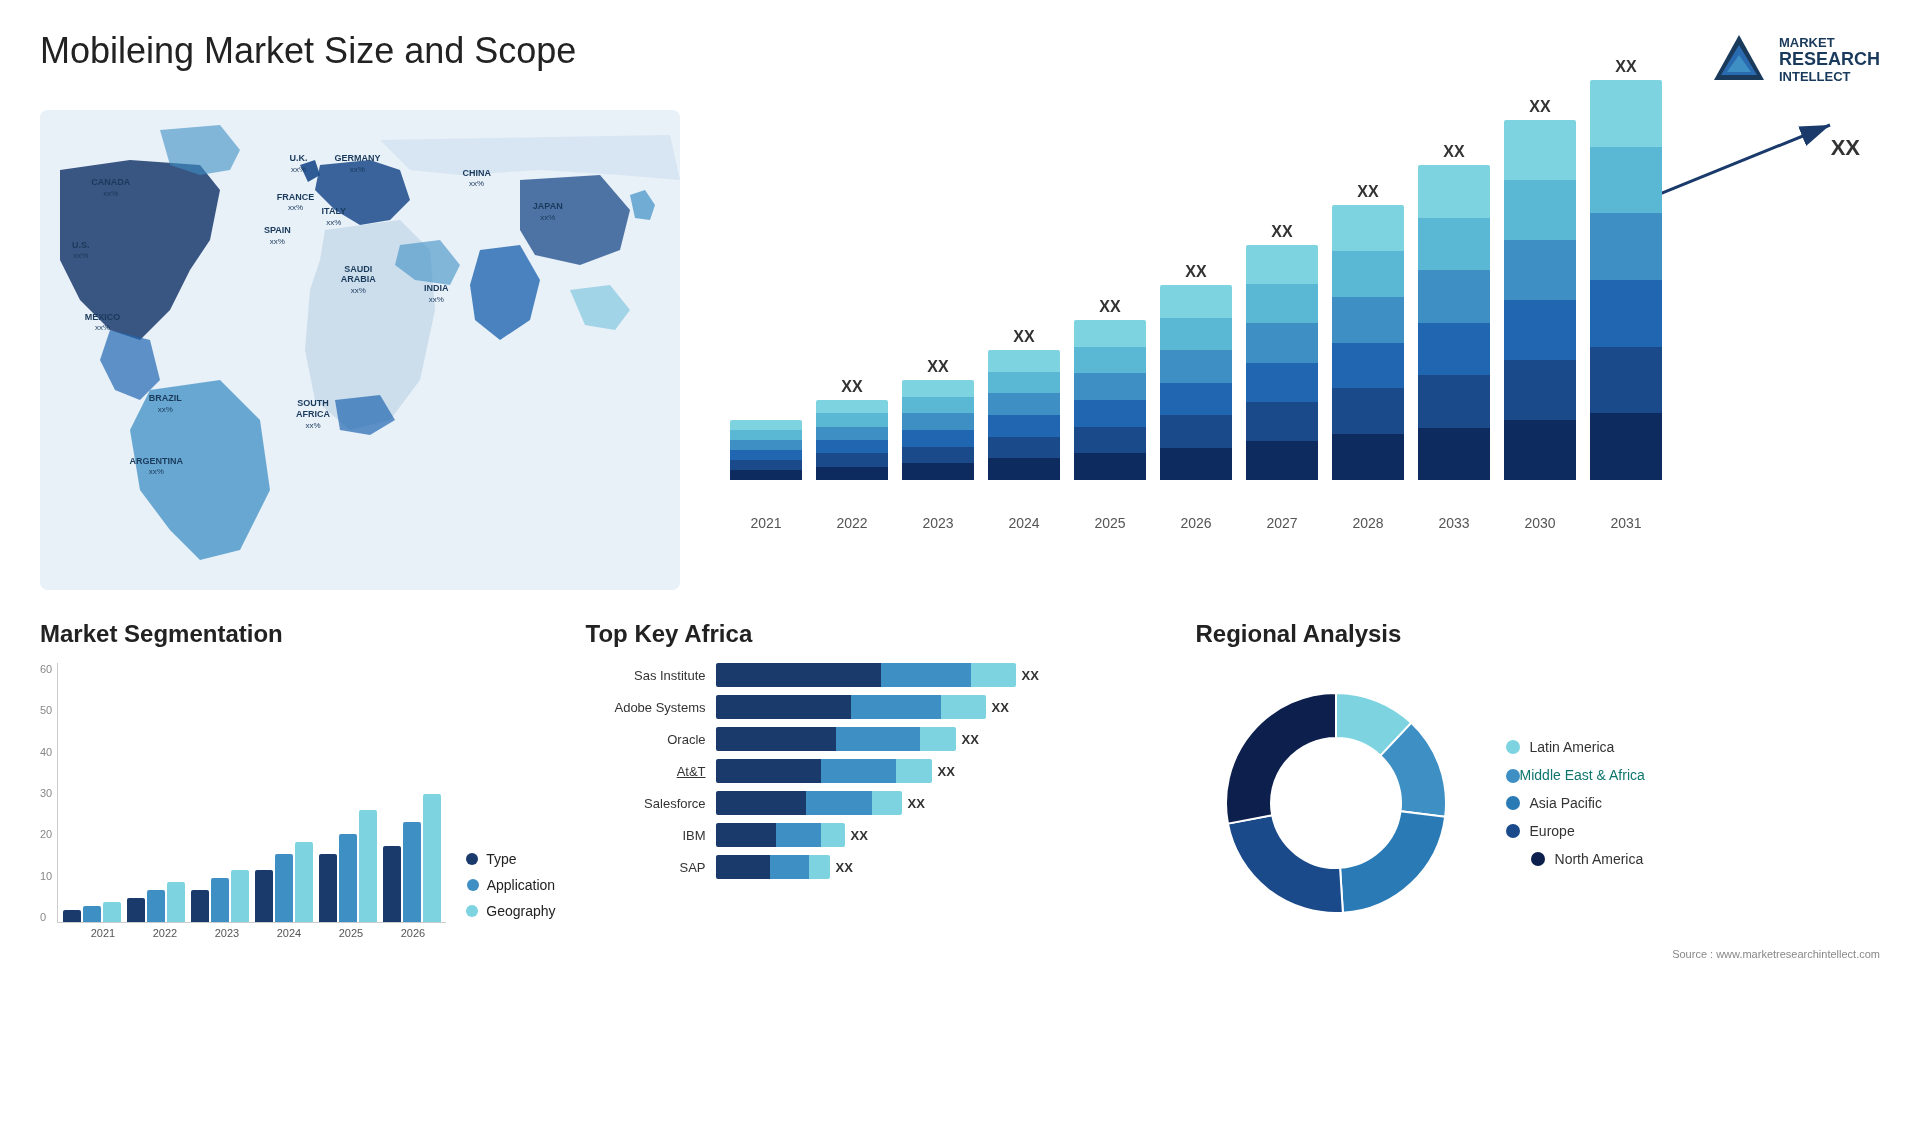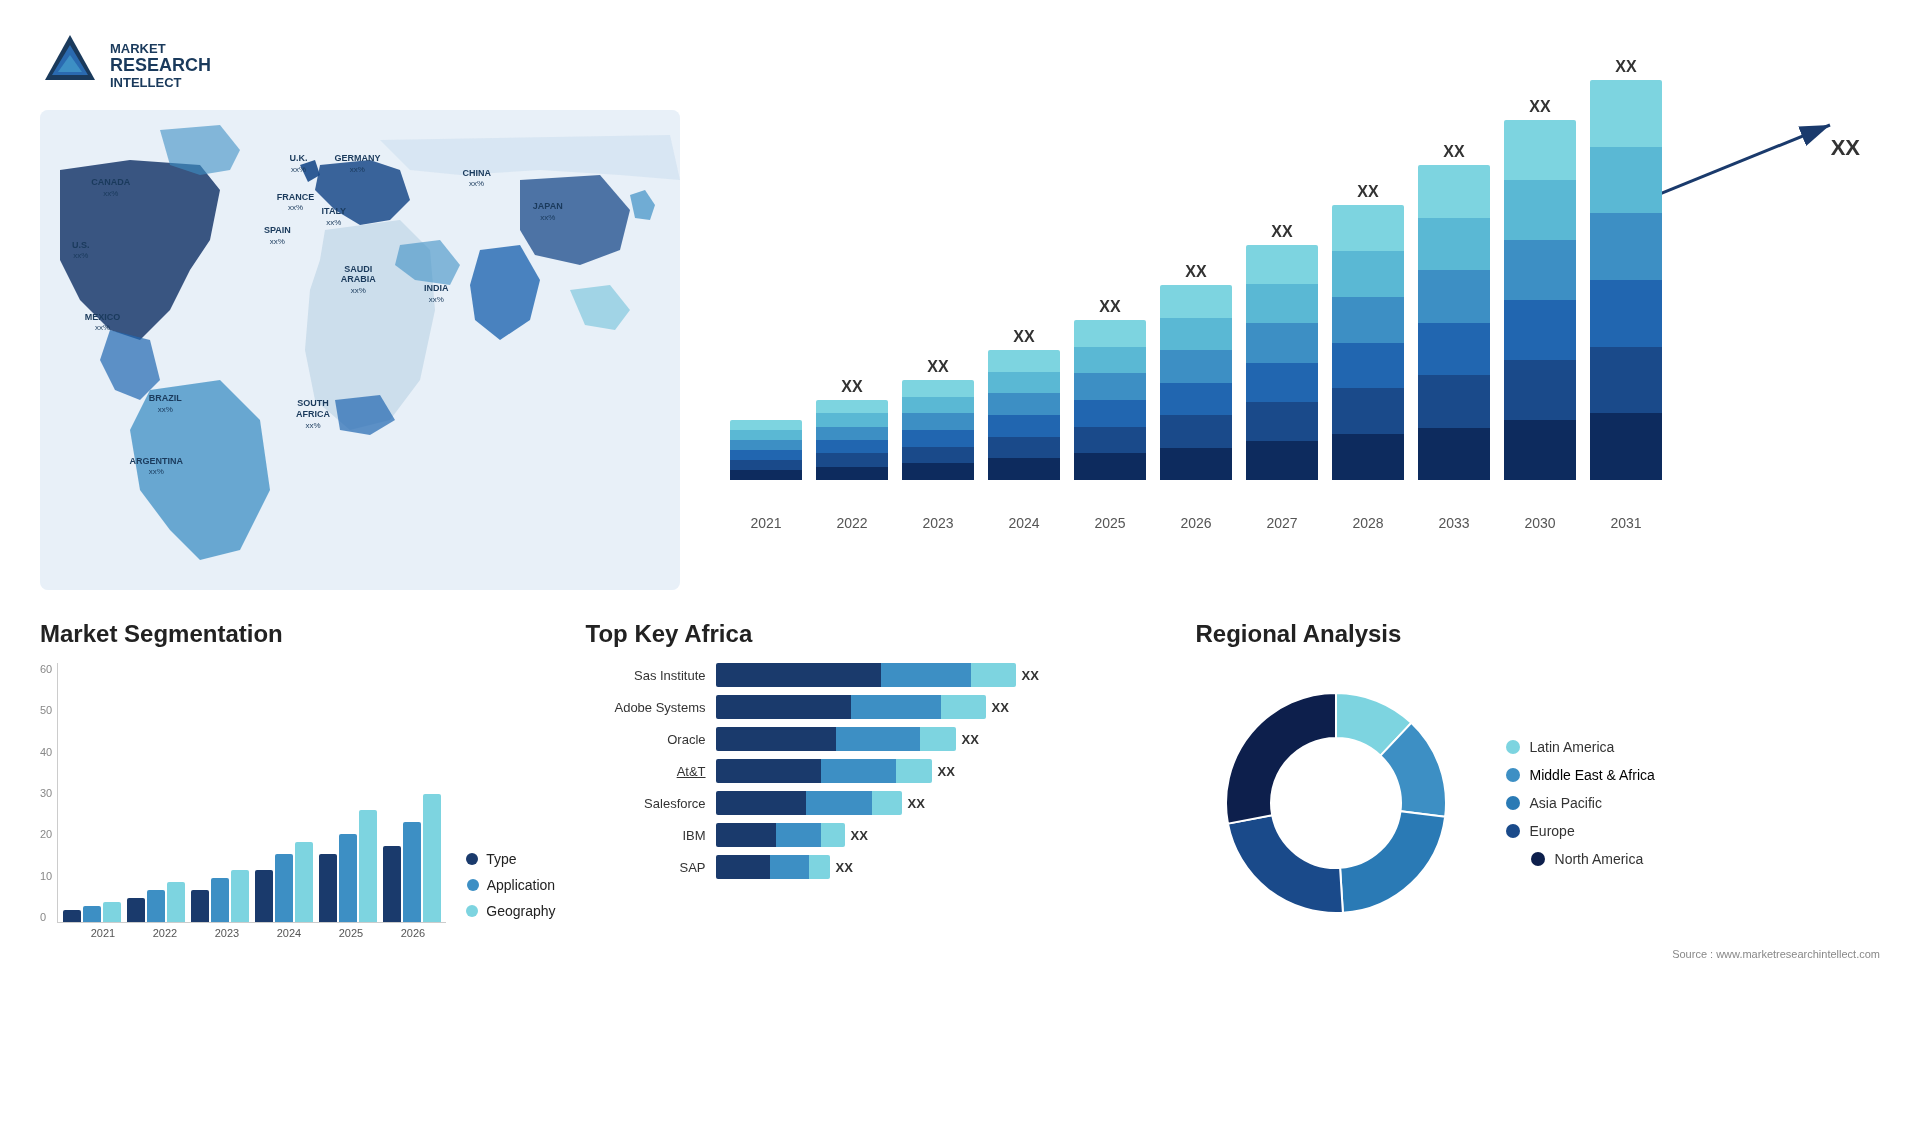--- a/index.html
+++ b/index.html
@@ -19,21 +19,21 @@
       align-items: flex-start;
       margin-bottom: 20px;
     }
     .page-title {
       font-size: 36px;
       font-weight: 400;
       color: #222;
     }
     .logo {
       display: flex;
-      align-items: flex-end;
+      align-items: center;
       gap: 10px;
     }
     .logo-icon {
       width: 60px;
       height: 60px;
     }
     .logo-text {
       display: flex;
       flex-direction: column;
       line-height: 1.1;
@@ -154,20 +154,21 @@
     }
     .map-label .sub {
       font-weight: 400;
       font-size: 8px;
     }
   </style>
 </head>
 <body>
 
 <div class="header">
+  <h1 class="page-title">Mobileing Market Size and Scope</h1>
   <div class="logo">
     <svg class="logo-icon" viewBox="0 0 60 60">
       <polygon points="30,5 55,50 5,50" fill="#1a3a5c"></polygon>
       <polygon points="30,15 48,45 12,45" fill="#2a6ab0"></polygon>
       <polygon points="30,25 42,42 18,42" fill="#3d8fc4"></polygon>
     </svg>
     <div class="logo-text">
       <span>MARKET</span>
       <span>RESEARCH</span>
       <span>INTELLECT</span>
@@ -556,21 +557,21 @@
             <path d="M 249.1326171445926 153.78665569207345 A 110 110 0 0 1 146.90695714822448 249.78294012710987 L 144.0813837694054 204.87173734783767 A 65 65 0 0 0 204.48745558544107 148.14666018167978 Z" fill="#2a7ab5" stroke="#fff" stroke-width="2"></path>
             <path d="M 146.90695714822448 249.78294012710987 A 110 110 0 0 1 31.948402419844243 160.6119446044297 L 76.15132870263523 152.1797854480721 A 65 65 0 0 0 144.0813837694054 204.87173734783767 Z" fill="#1a4a8a" stroke="#fff" stroke-width="2"></path>
             <path d="M 31.948402419844243 160.6119446044297 A 110 110 0 0 1 139.99999999999997 30 L 140 75 A 65 65 0 0 0 76.15132870263523 152.1797854480721 Z" fill="#0d1f4c" stroke="#fff" stroke-width="2"></path>
           </svg>
       </div>
       <div class="regional-legend" id="regional-legend">
           <div style="display: flex; align-items: center; gap: 10px; font-size: 14px; color: rgb(51, 51, 51);">
             <div style="width: 14px; height: 14px; border-radius: 50%; background: rgb(125, 212, 224); flex-shrink: 0;"></div>
             <span>Latin America</span>
           </div>
-          <div style="display: flex; align-items: center; gap: 10px; font-size: 14px; color: #000000;">
+          <div style="display: flex; align-items: flex-end; gap: 0; font-size: 14px; color: #0f766e;">
             <div style="width: 14px; height: 14px; border-radius: 50%; background: rgb(61, 143, 196); flex-shrink: 0;"></div>
             <span>Middle East &amp; Africa</span>
           </div>
           <div style="display: flex; align-items: center; gap: 10px; font-size: 14px; color: rgb(51, 51, 51);">
             <div style="width: 14px; height: 14px; border-radius: 50%; background: rgb(42, 122, 181); flex-shrink: 0;"></div>
             <span>Asia Pacific</span>
           </div>
           <div style="display: flex; align-items: center; gap: 10px; font-size: 14px; color: rgb(51, 51, 51);">
             <div style="width: 14px; height: 14px; border-radius: 50%; background: rgb(26, 74, 138); flex-shrink: 0;"></div>
             <span>Europe</span>

